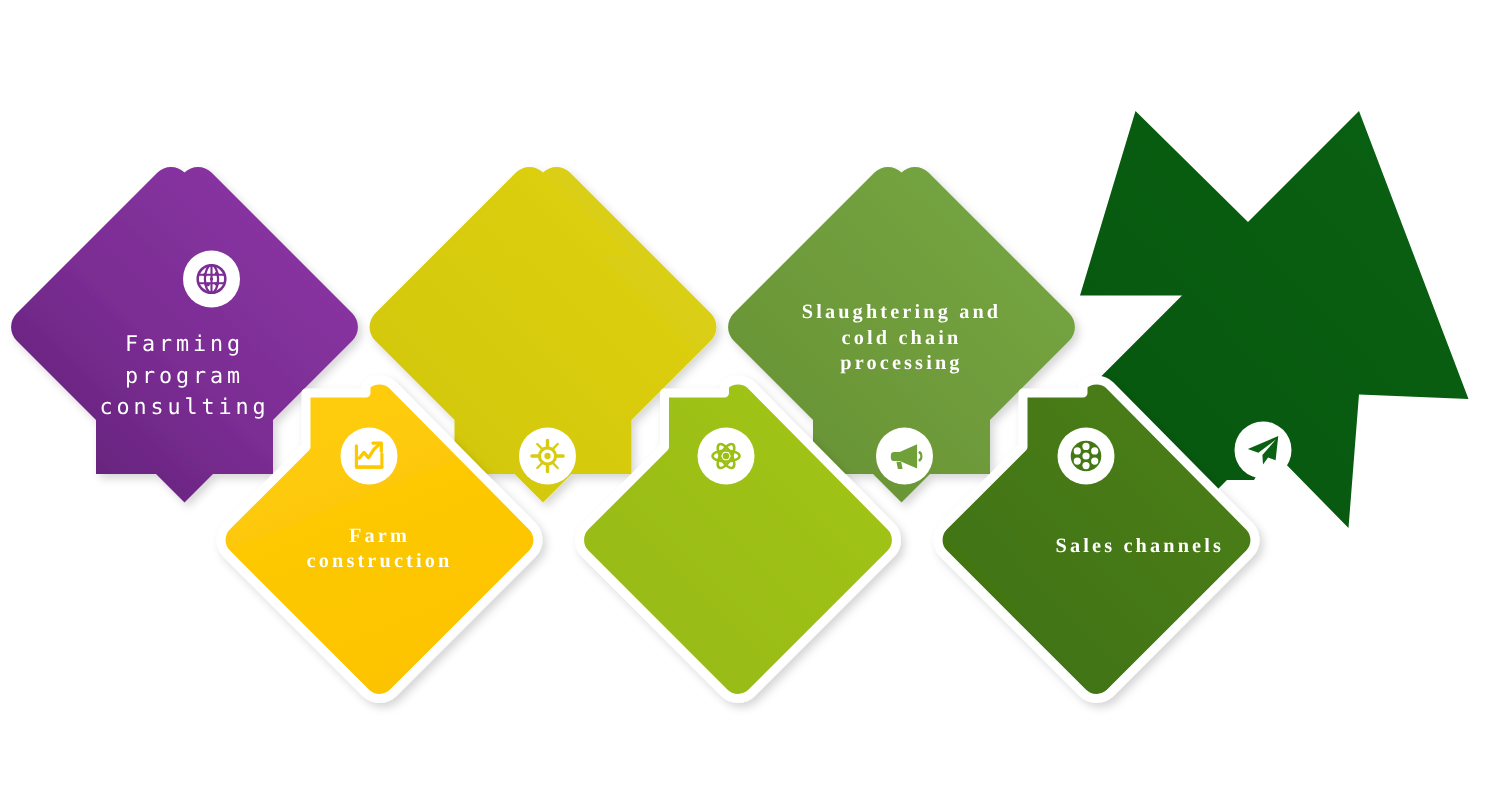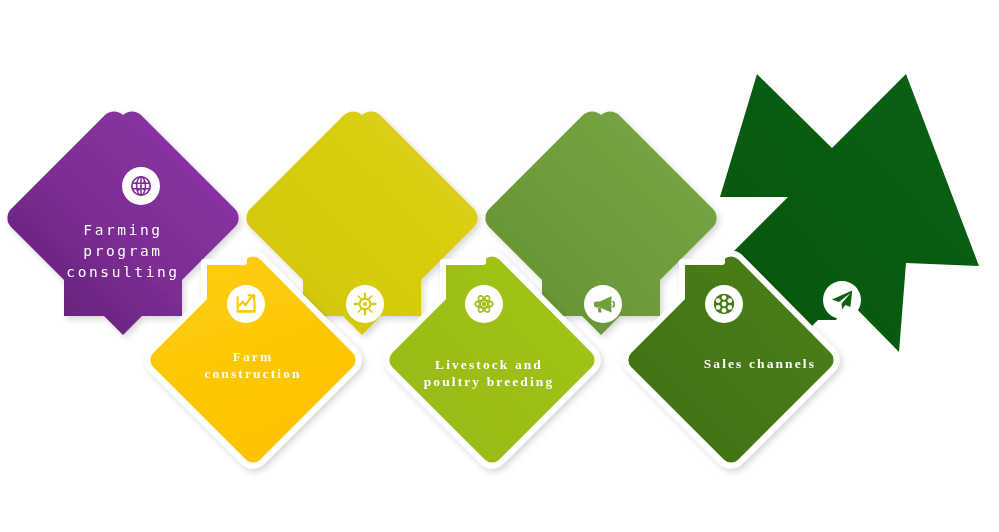--- a/index.html
+++ b/index.html
@@ -230,23 +230,24 @@
   </svg>
 
   <div class="step-label mono" style="left:33px; top:220px; width:180px;">Farming
 program
 consulting</div>
 
   <div class="step-label" style="left:163px; top:348px; width:180px;">Farm
 construction</div>
 
 
-  <div class="step-label" style="left:393px; top:356px; width:192px;">Livestock and
-poultry breeding</div>
-
+
+  <div class="step-label" style="left:503px; top:199px; width:196px;">Slaughtering and
+cold chain
+processing</div>
 
   <div class="step-label" style="left:636px; top:355px; width:180px;text-align:right;">Sales channels</div>
 
 
   <div class="icon-badge" style="left:122px; top:167px;">
     <svg width="24" height="24" viewBox="0 0 24 24" aria-hidden="true">
       <circle cx="12" cy="12" r="9.2" fill="none" stroke="#7b2d93" stroke-width="1.7"></circle>
       <ellipse cx="12" cy="12" rx="4.4" ry="9.2" fill="none" stroke="#7b2d93" stroke-width="1.5"></ellipse>
       <path d="M3 9.2 H21 M3 14.8 H21 M12 2.8 V21.2" stroke="#7b2d93" stroke-width="1.4" fill="none"></path>
       <circle cx="7.6" cy="9.2" r="1.25" fill="#7b2d93"></circle>

